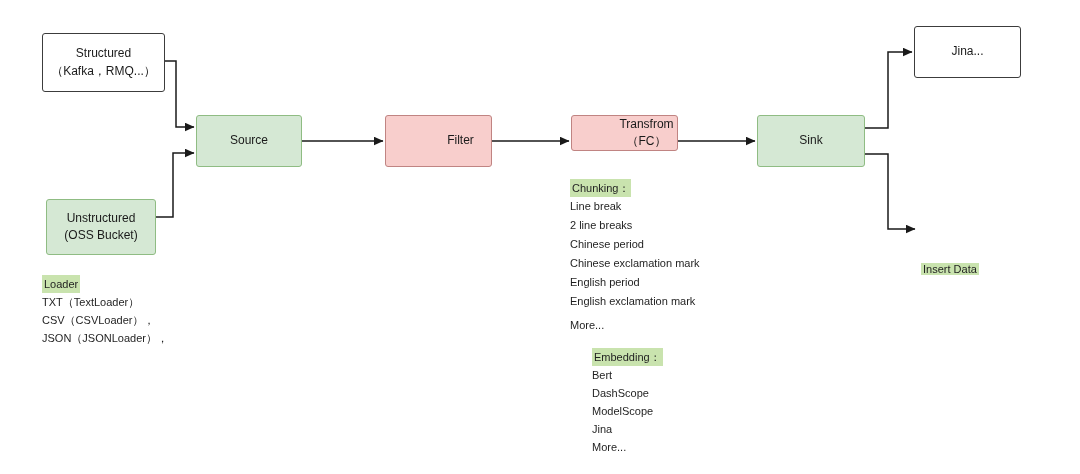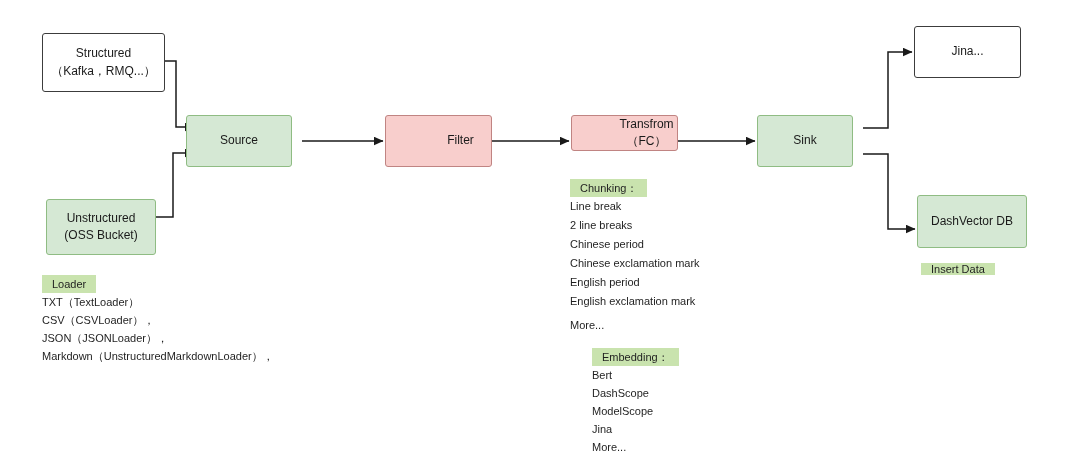--- a/index.html
+++ b/index.html
@@ -10,31 +10,31 @@
 
   .node { position:absolute; border-radius:3px; display:flex; flex-direction:column;
           align-items:center; justify-content:center; text-align:center;
           font-size:12px; color:#1a1a1a; line-height:1.45; }
   .node.white { background:#ffffff; border:1px solid #3c3c3c; }
   .node.green { background:#d5e8d4; border:1px solid #8fbc83; }
   .node.pink  { background:#f8cecc; border:1px solid #c08482;padding-left:44px; }
 
   .n-structured  { left:42px;  top:33px;  width:123px; height:59px; }
   .n-unstructured{ left:46px;  top:199px; width:110px; height:56px; }
-  .n-source      { left:186px; top:115px; width:106px; height:52px; }
+  .n-source      { left:196px; top:115px; width:106px; height:52px; }
   .n-filter      { left:385px; top:115px; width:107px; height:52px; }
   .n-transform   { left:571px; top:115px; width:107px; height:36px; }
-  .n-sink        { left:757px; top:115px; width:96px; height:52px; }
+  .n-sink        { left:757px; top:115px; width:108px; height:52px; }
   .n-other       { left:914px; top:26px;  width:107px; height:52px; }
   .n-dashvector  { left:917px; top:195px; width:110px; height:53px; }
 
   .ann { position:absolute; font-size:11px; color:#1f1f1f; }
   .ann .line { height:18px; line-height:18px; white-space:nowrap; }
   .ann .head { height:18px; line-height:18px; }
-  .hl { display:inline-block; background:#c9e3ae; padding:0 10px; }
+  .hl { display:inline-block; background:#c9e3ae; padding:0 2px; }
 
   .ann-loader    { left:42px;  top:275px; }
   .ann-chunking  { left:570px; top:179px; }
   .ann-chunking .line { height:19px; line-height:19px; }
   .ann-chunking .more { margin-top:5px; }
   .ann-embedding { left:592px; top:348px; }
   .ann-insert    { left:921px; top:263px; }
 </style>
 </head>
 <body>
@@ -79,30 +79,26 @@
   </div>
 
   <div class="node green n-sink">
     <div>Sink</div>
   </div>
 
   <div class="node white n-other">
     <div>Jina...</div>
   </div>
 
-  <div class="node green n-dashvector">
-    <div>DashVector DB</div>
-  </div>
 
   <div class="ann ann-loader">
     <div class="head"><span class="hl">Loader</span></div>
     <div class="line">TXT（TextLoader）</div>
     <div class="line">CSV（CSVLoader），</div>
     <div class="line">JSON（JSONLoader），</div>
-    <div class="line">Markdown（UnstructuredMarkdownLoader），</div>
   </div>
 
   <div class="ann ann-chunking">
     <div class="head"><span class="hl">Chunking：</span></div>
     <div class="line">Line break</div>
     <div class="line">2 line breaks</div>
     <div class="line">Chinese period</div>
     <div class="line">Chinese exclamation mark</div>
     <div class="line">English period</div>
     <div class="line">English exclamation mark</div>

